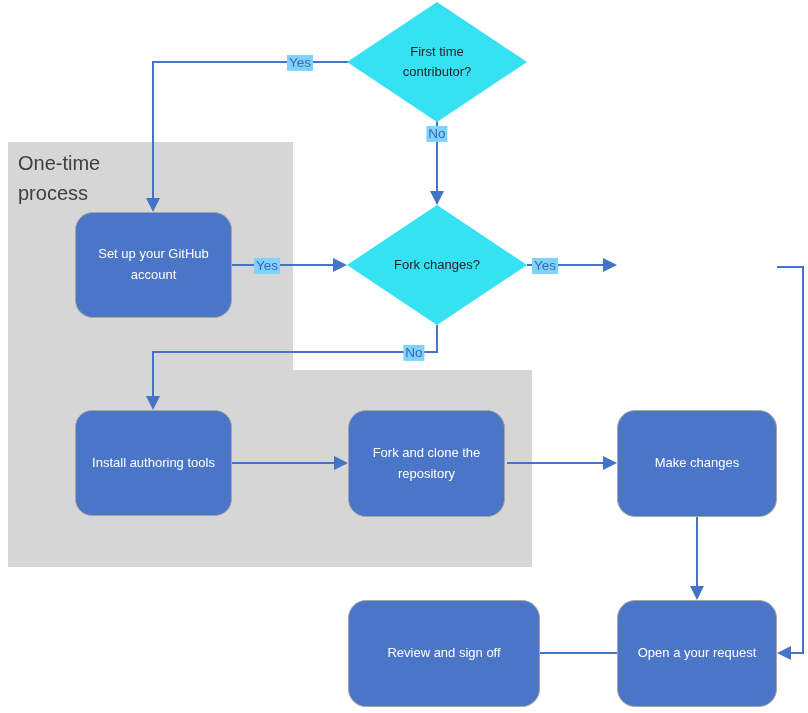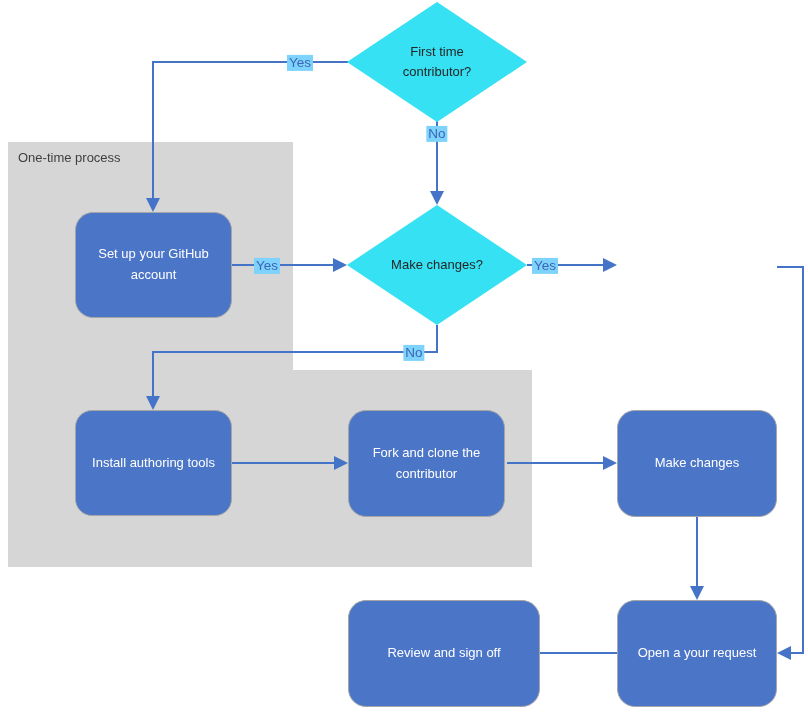--- a/index.html
+++ b/index.html
@@ -6,21 +6,21 @@
   .canvas{
     position:relative;width:808px;height:713px;background:#ffffff;overflow:hidden;
     font-family:"Liberation Sans",sans-serif;
   }
   
   .region-rect{position:absolute;background:#d6d6d6;}
   .region-a{left:8px;top:142px;width:285px;height:425px;}
   .region-b{left:293px;top:370px;width:239px;height:197px;}
   .region-label{
     position:absolute;left:18px;top:148px;width:120px;
-    font-size:13px;line-height:1.5;color:#404040;z-index:4;
+    font-size:20px;line-height:1.5;color:#404040;z-index:4;
   }
   
   svg.connectors{position:absolute;left:0;top:0;z-index:1;pointer-events:none;}
   .edge{stroke:#4573c7;stroke-width:2;fill:none;}
   
   .node{
     position:absolute;display:flex;align-items:center;justify-content:center;
     text-align:center;z-index:2;box-sizing:border-box;
   }
   .process{
@@ -77,31 +77,31 @@
     <path class="edge" marker-end="url(#arrow)" d="M507,463 L605,463"></path>
     <path class="edge" marker-end="url(#arrow)" d="M777,267 L803,267 L803,653 L789,653"></path>
     <path class="edge" marker-end="url(#arrow)" d="M697,517 L697,588"></path>
     <path class="edge" marker-end="url(#arrow)" d="M617,653 L520,653"></path>
   </svg>
 
   <div class="node decision n-first-time">
     <span class="inner">First time contributor?</span>
   </div>
   <div class="node decision n-minor">
-    <span class="inner">Make changes?</span>
+    <span class="inner">Fork changes?</span>
   </div>
 
   <div class="node process n-setup">
     <span>Set up your GitHub account</span>
   </div>
   <div class="node process n-install">
     <span>Install authoring tools</span>
   </div>
   <div class="node process n-fork">
-    <span>Fork and clone the contributor</span>
+    <span>Fork and clone the repository</span>
   </div>
   <div class="node process n-make">
     <span>Make changes</span>
   </div>
   <div class="node process n-review">
     <span>Review and sign off</span>
   </div>
   <div class="node process n-openpr">
     <span>Open a your request</span>
   </div>

